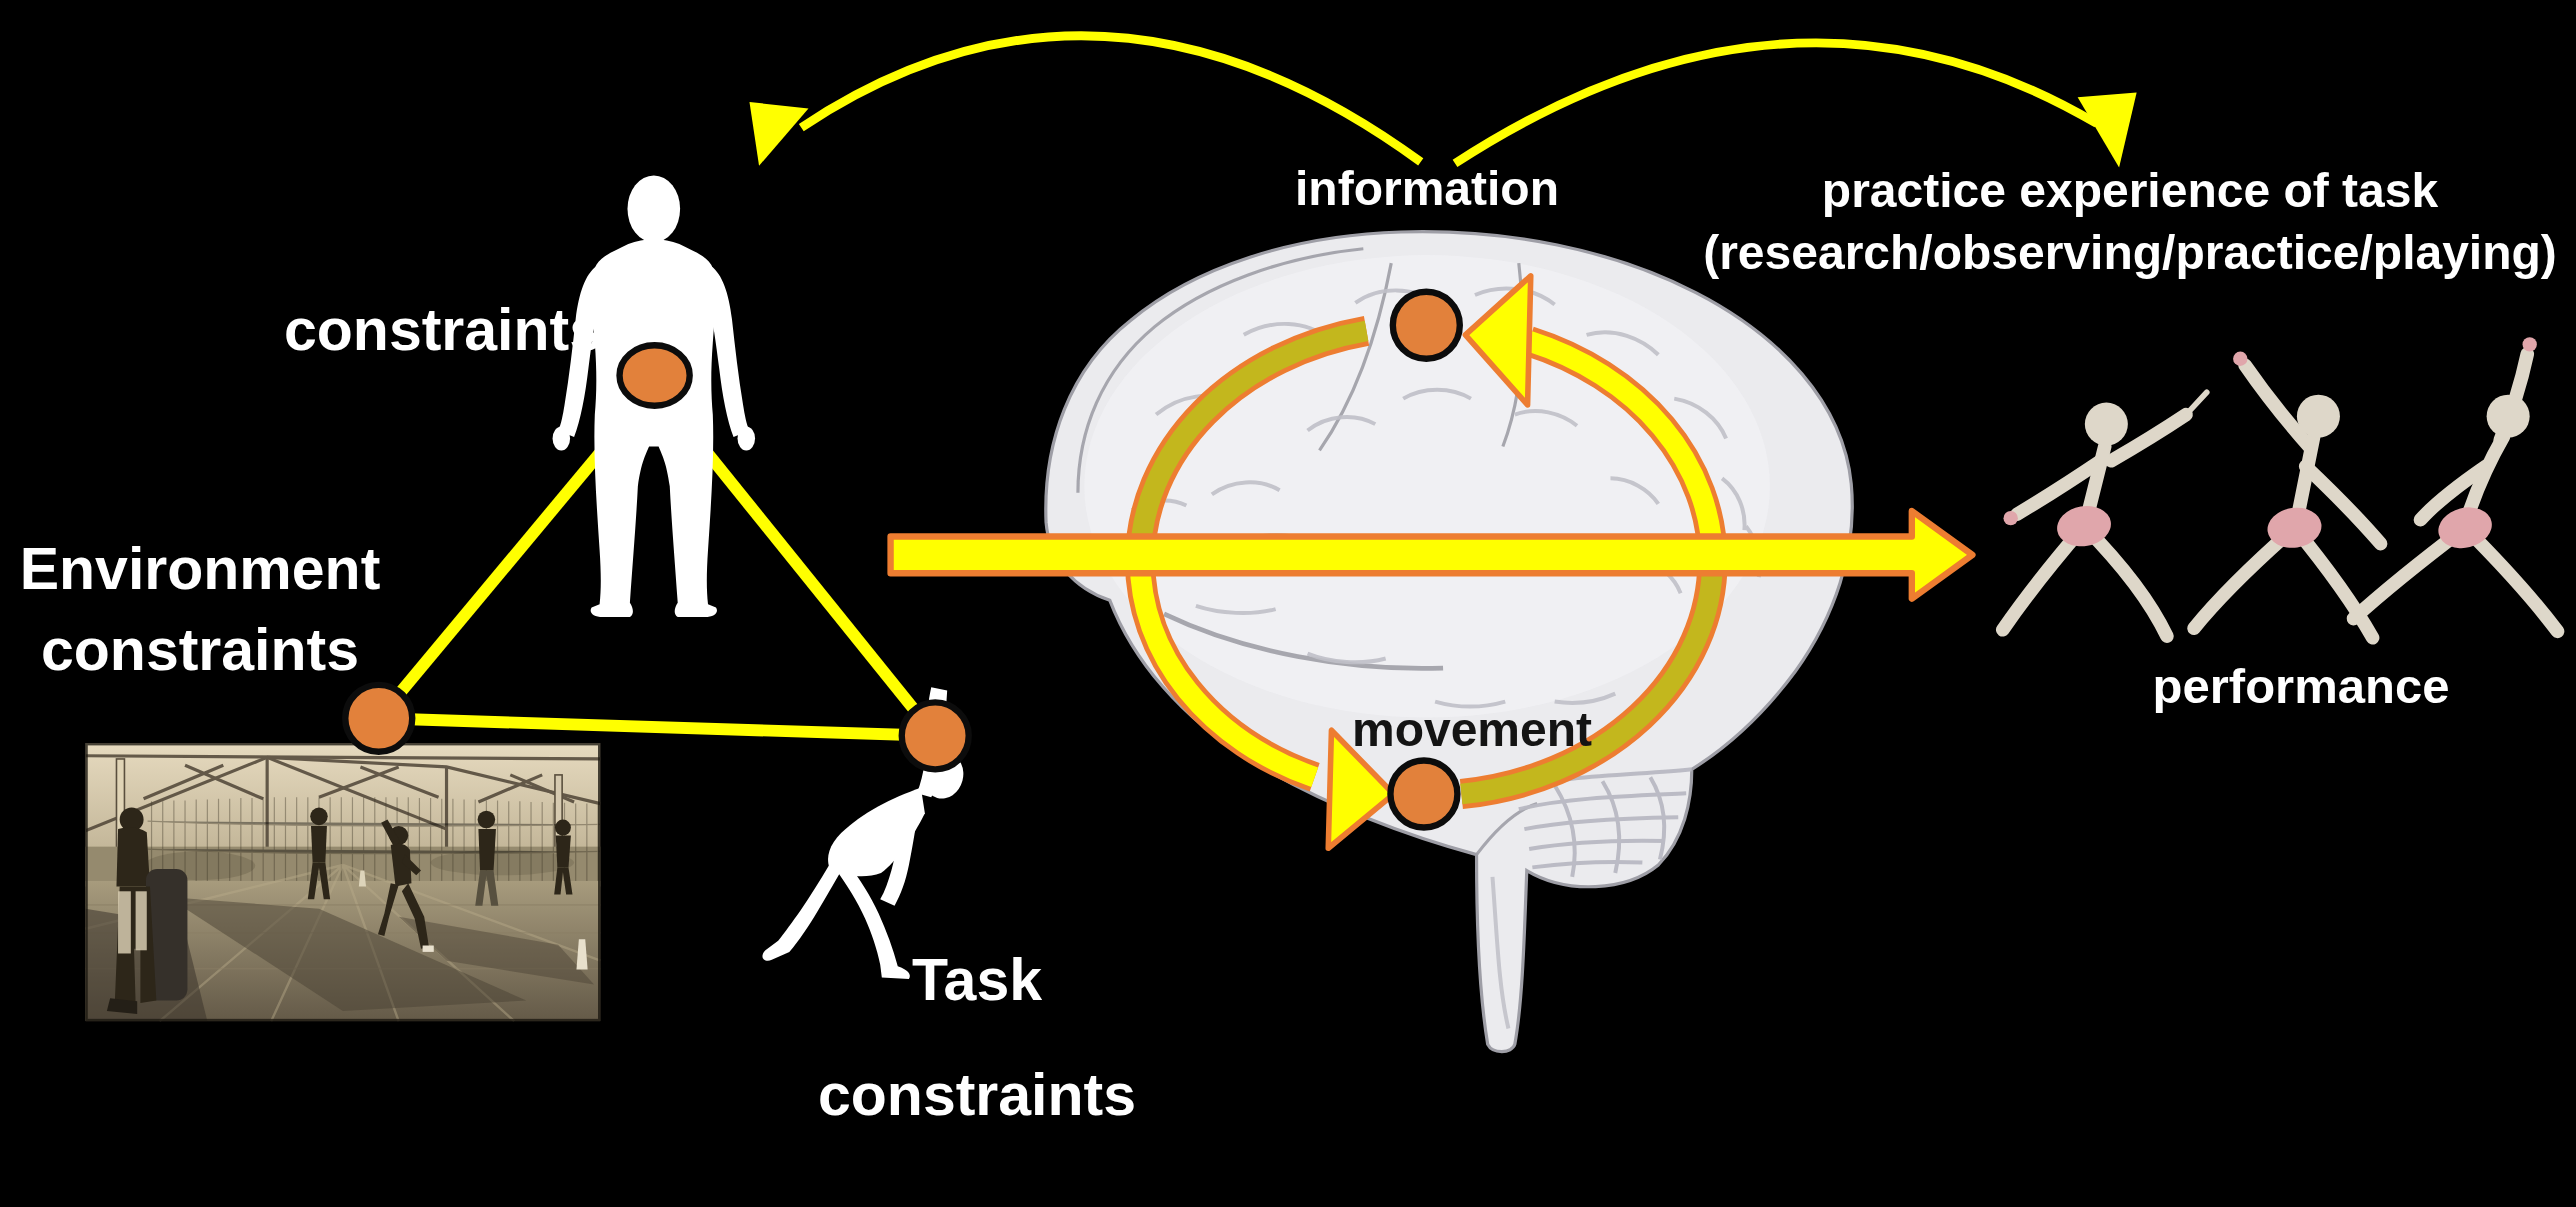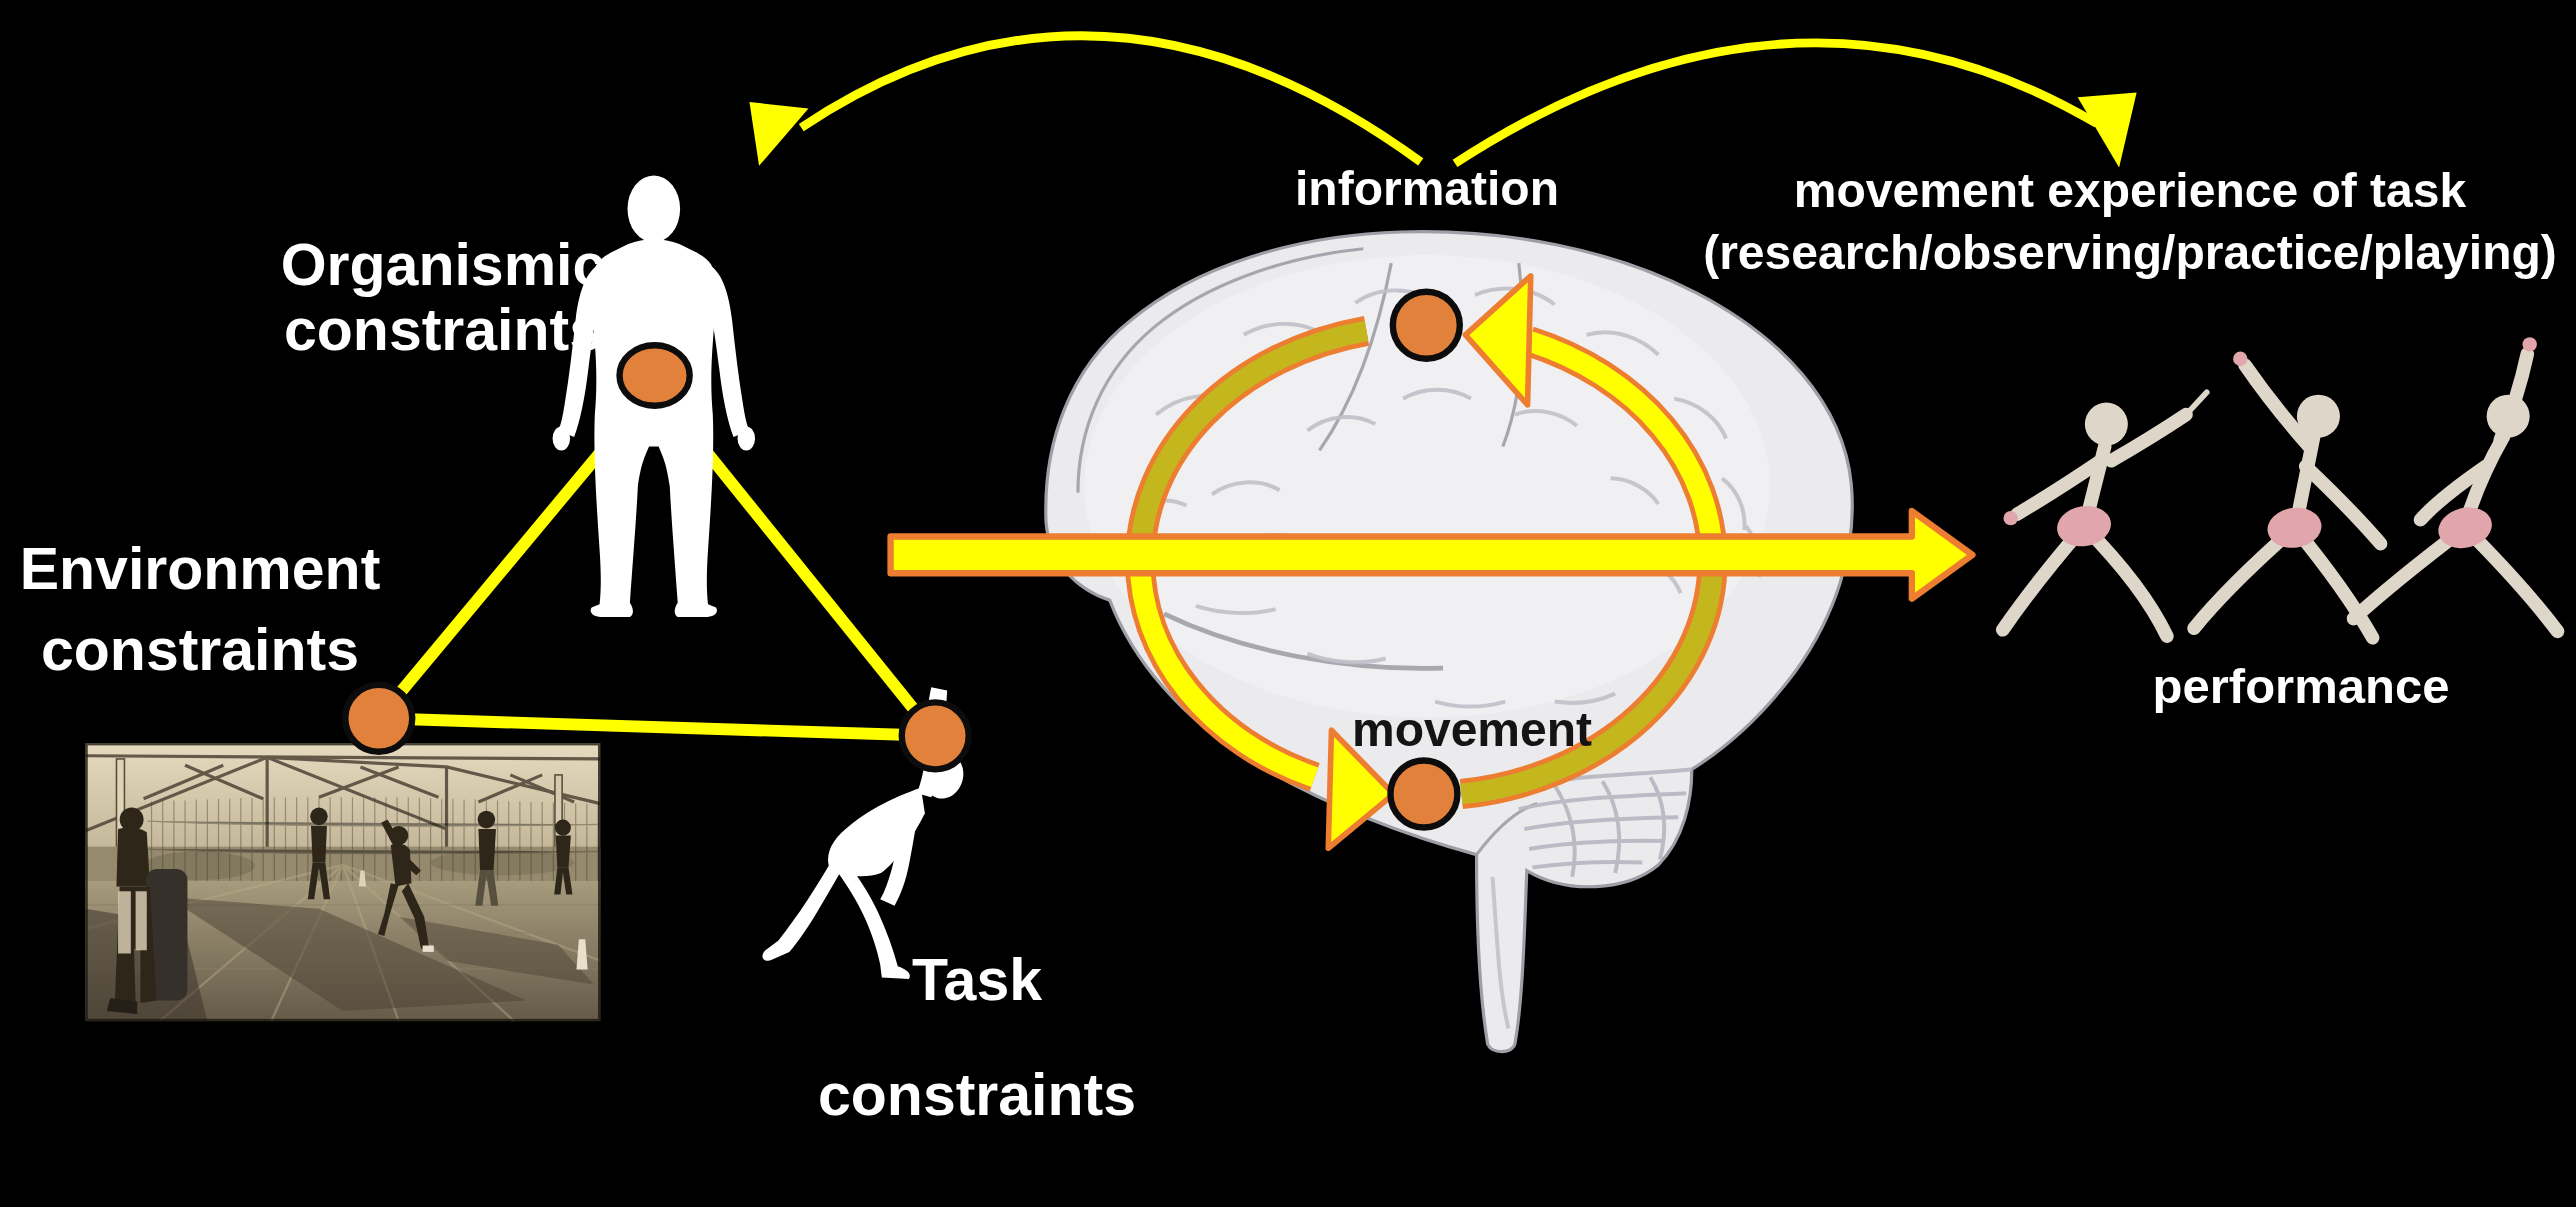--- a/index.html
+++ b/index.html
@@ -273,30 +273,29 @@
         <path d="M3140,548 Q3110,600 3092,658"></path>
         <path d="M3092,662 Q3165,735 3208,792"></path>
         <path d="M3092,662 Q3005,728 2952,776"></path>
         <circle cx="3146" cy="522" r="27" class="f-cream" stroke="none"></circle>
         <ellipse cx="3092" cy="662" rx="34" ry="25" class="f-pink" stroke="none" transform="rotate(-14 3092 662)"></ellipse>
         <circle cx="3173" cy="432" r="9" class="f-pink" stroke="none"></circle>
       </g>
     </g>
   </svg>
 
-  <div class="lbl big" style="left:443px;top:265px">Organismic</div>
   <div class="lbl big" style="left:443px;top:330px">constraints</div>
 
   <div class="lbl big" style="left:200px;top:569px">Environment</div>
   <div class="lbl big" style="left:200px;top:650px">constraints</div>
 
   <div class="lbl big" style="left:977px;top:980px">Task</div>
   <div class="lbl big" style="left:977px;top:1095px">constraints</div>
 
   <div class="lbl mid" style="left:1427px;top:189px">information</div>
   <div class="lbl mid dark" style="left:1472px;top:730px">movement</div>
 
-  <div class="lbl mid" style="left:2130px;top:191px">movement experience of task</div>
+  <div class="lbl mid" style="left:2130px;top:191px">practice experience of task</div>
   <div class="lbl perf" style="left:2301px;top:686px">performance</div>
 
   <div class="lbl mid" style="left:2130px;top:253px">(research/observing/practice/playing)</div>
 </div>
 
 
 </body></html>

